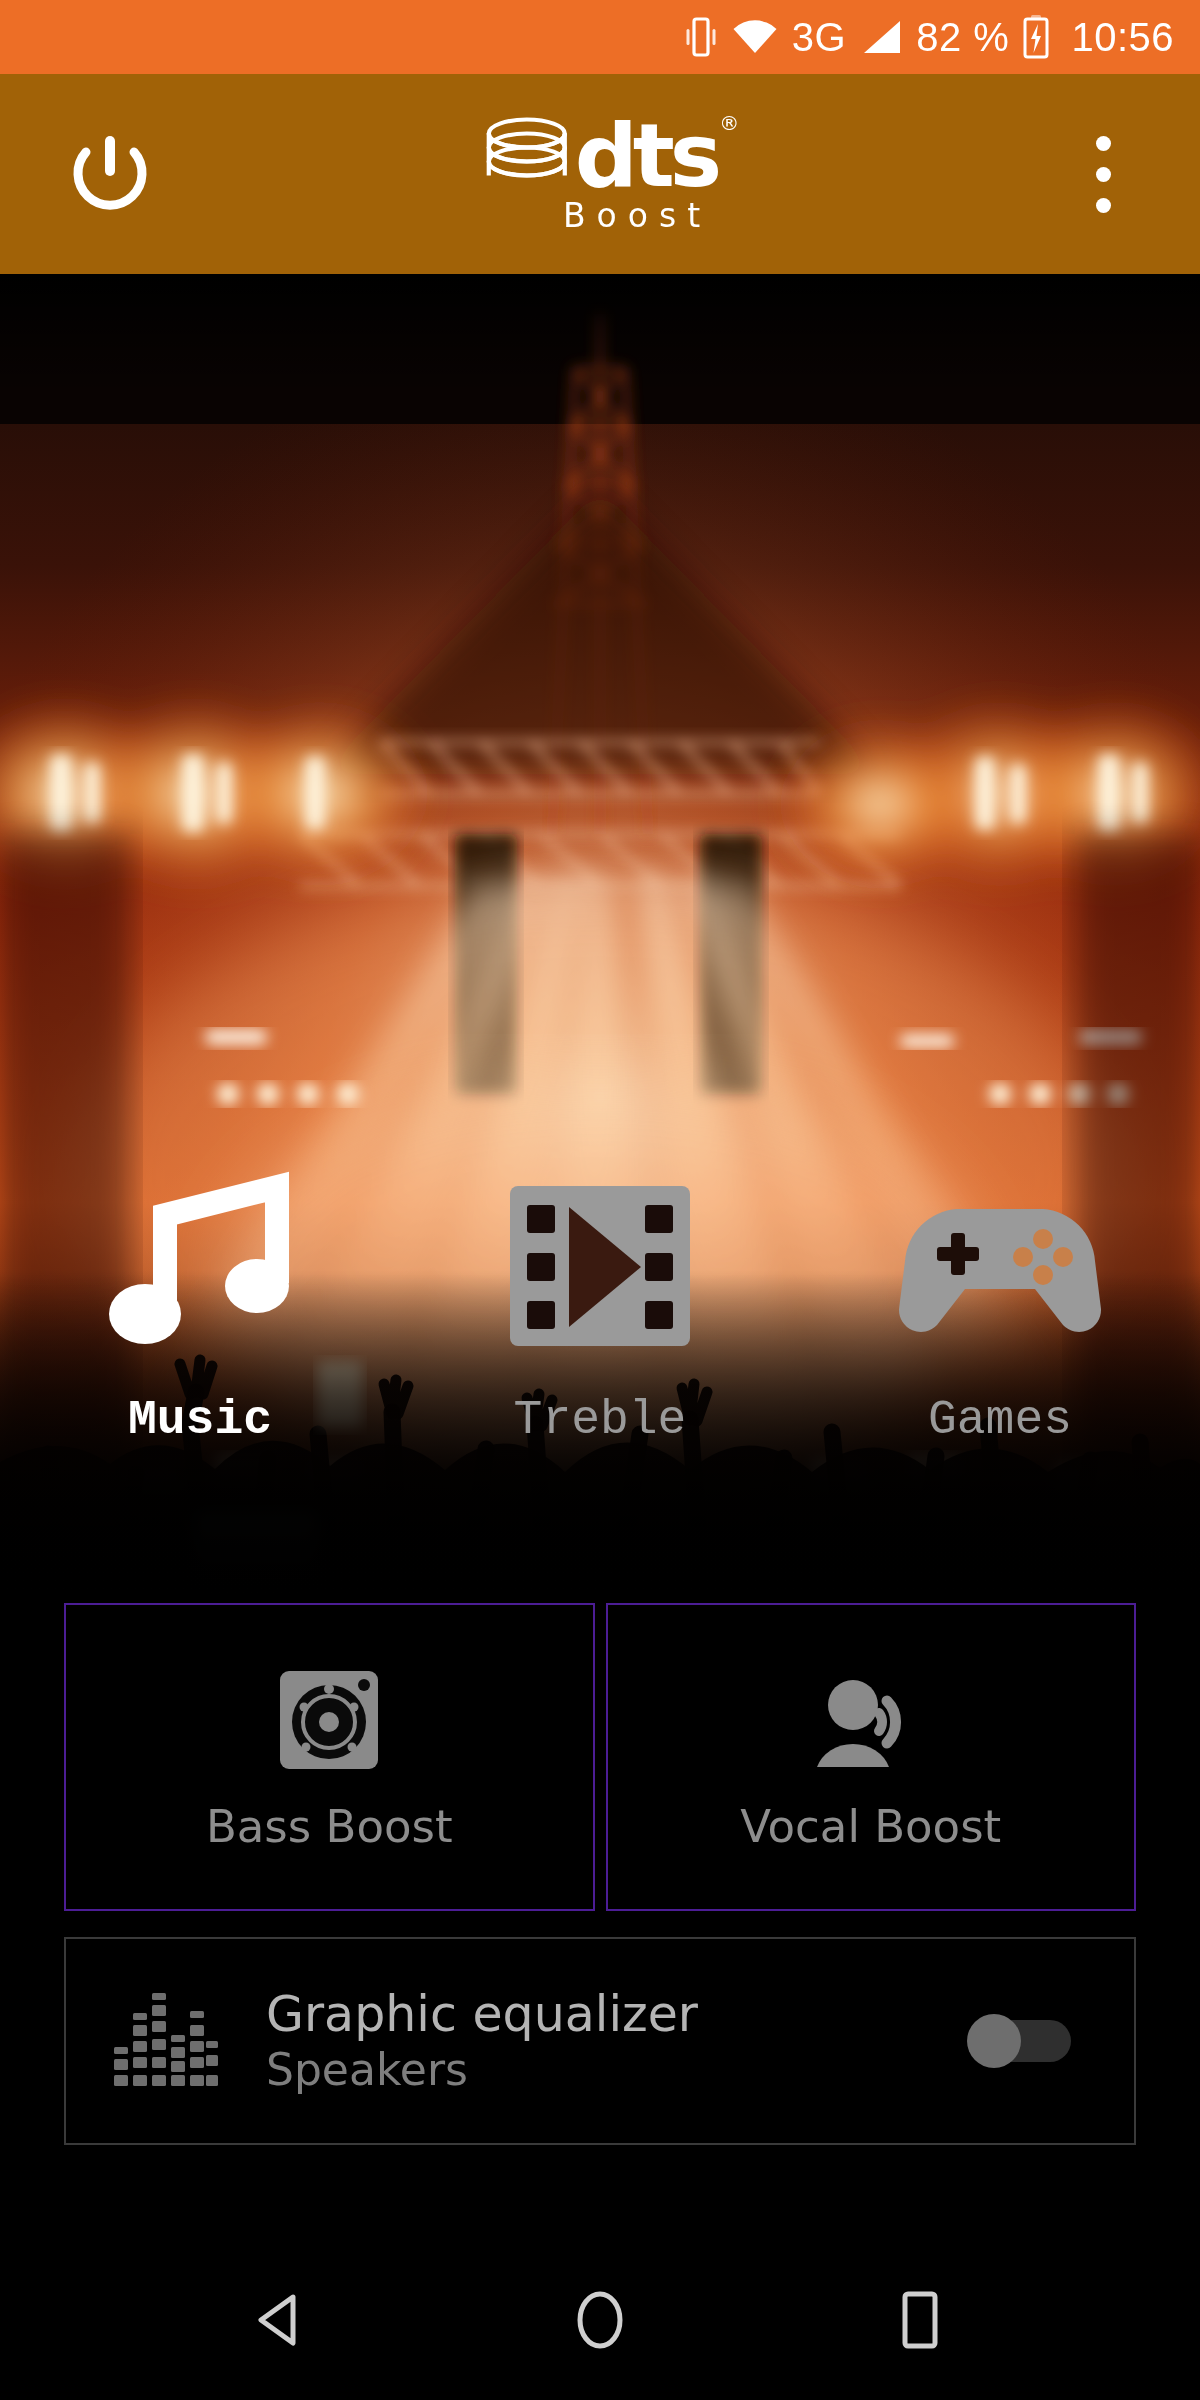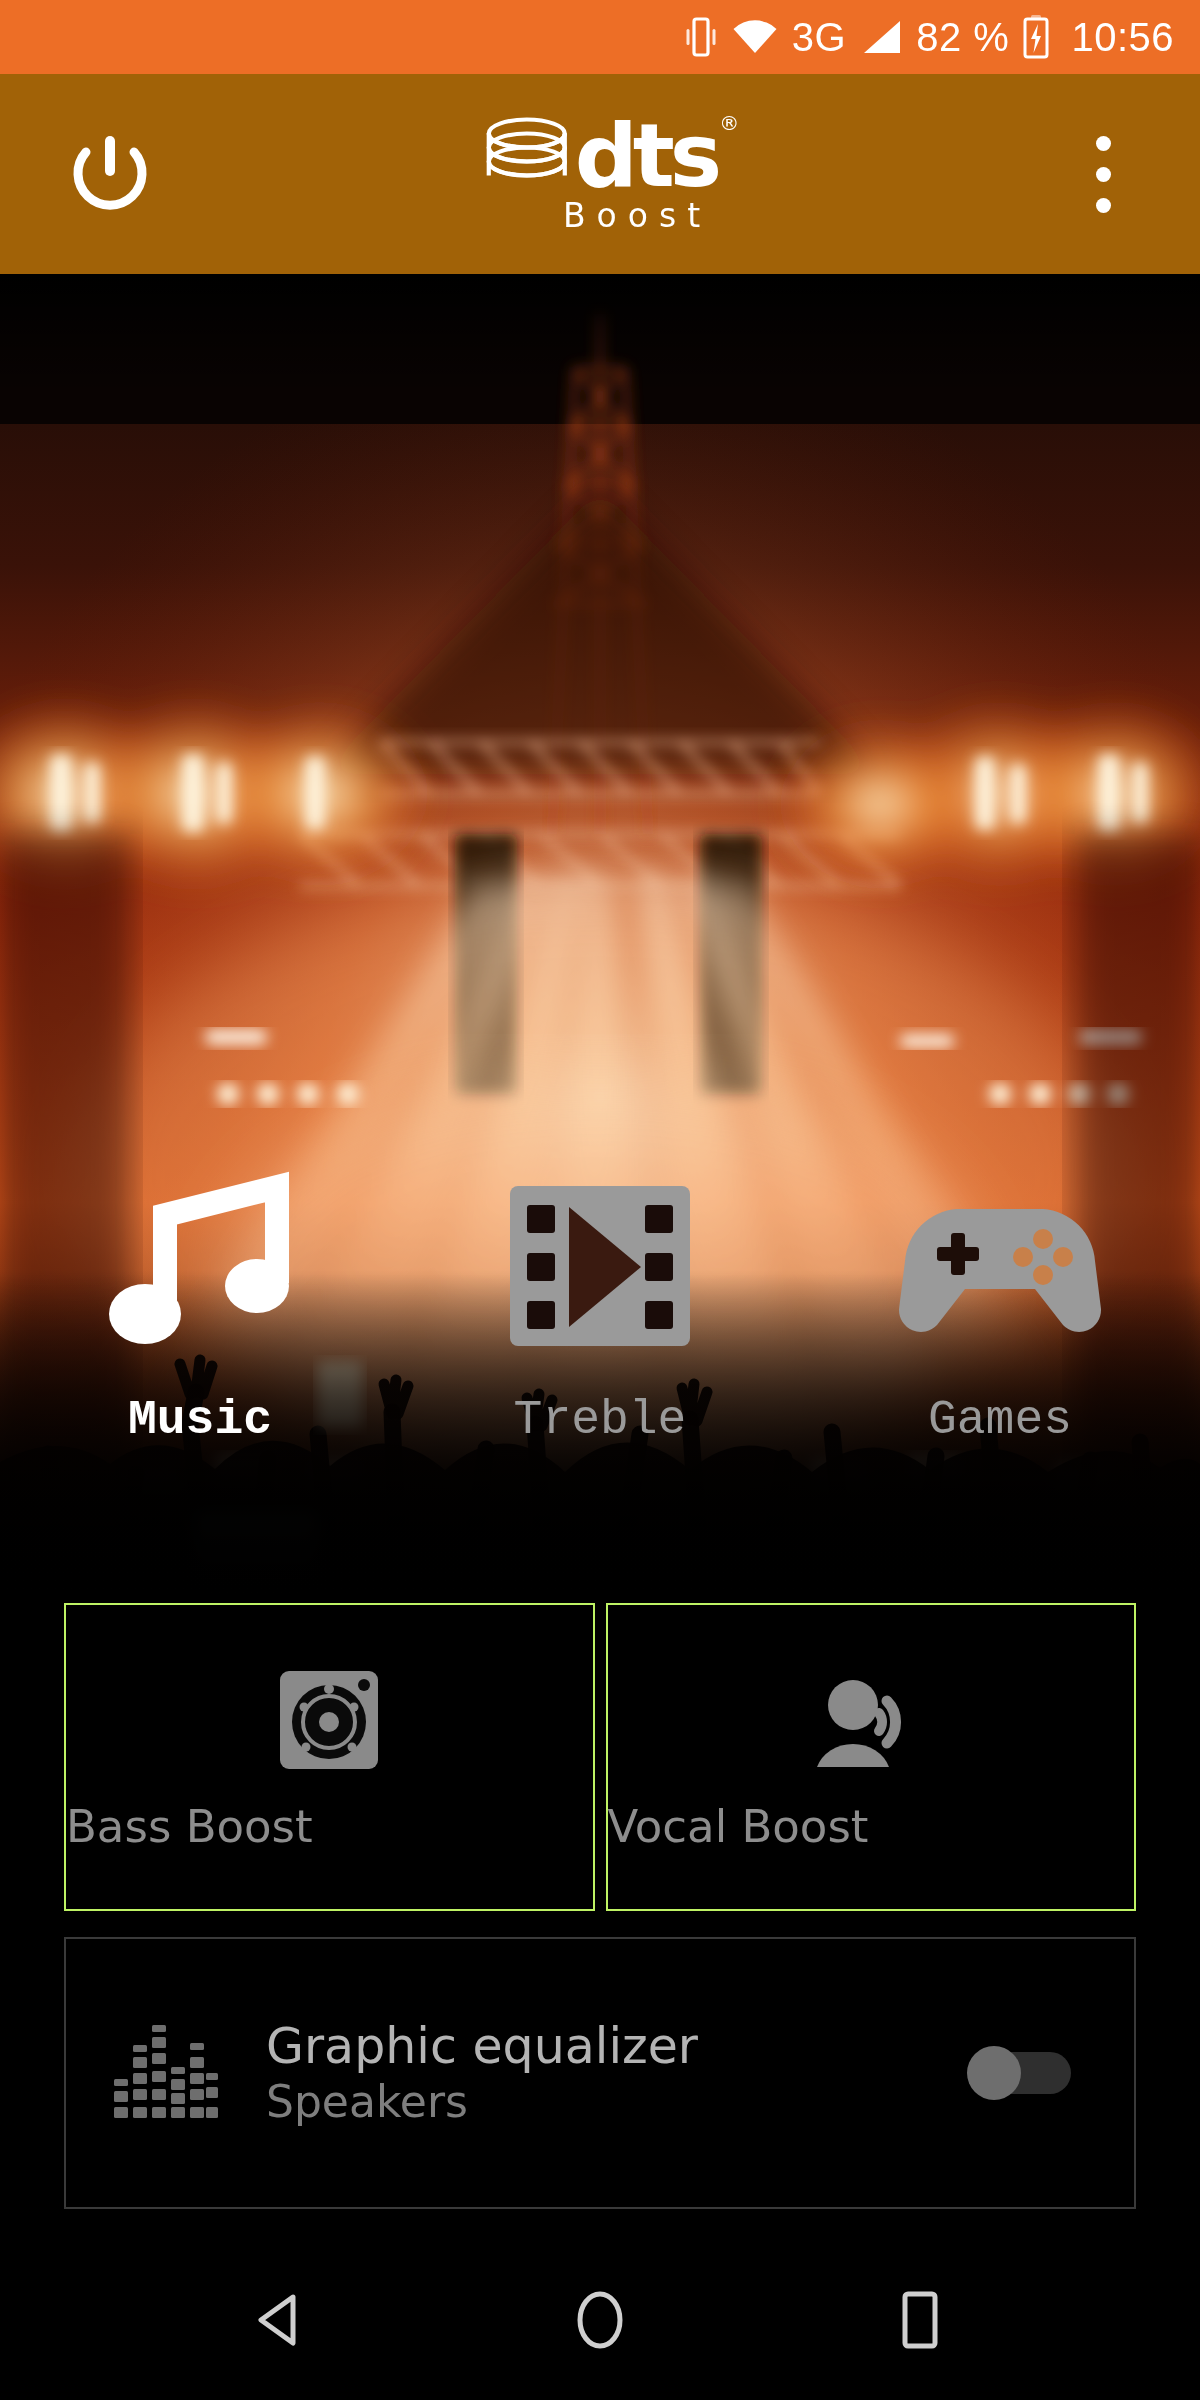--- a/index.html
+++ b/index.html
@@ -93,33 +93,33 @@
   }
   .mode.active .mode-label { color:#ffffff; font-weight:bold; }
   .mode.inactive .mode-label { color:#9a9a9a; font-weight:400; }
 
   
   .boost-row {
     position:absolute; left:64px; top:1603px; width:1072px; height:308px;
     display:flex; gap:11px; z-index:10;
   }
   .boost-card {
-    flex:1; border:2px solid #bef264; background:#000;
-    display:flex; flex-direction:column; 
+    flex:1; border:2px solid #4c1d95; background:#000;
+    display:flex; flex-direction:column; align-items:center;
     justify-content:center; cursor:pointer; position:relative;
   }
   .boost-icon { height:120px; display:flex; align-items:center; justify-content:center; margin-top:-6px; }
   .boost-label {
     margin-top:24px; color:#8d8d8d; font-size:45px; line-height:1;
     white-space:nowrap; font-family:"DejaVu Sans", sans-serif;
   }
 
   
   .eq-card {
-    position:absolute; left:64px; top:1937px; width:1072px; height:272px;
+    position:absolute; left:64px; top:1937px; width:1072px; height:208px;
     border:2px solid #3a3a3a; background:#000; z-index:10;
     display:flex; align-items:center; cursor:pointer;
   }
   .eq-icon { width:200px; display:flex; align-items:center; justify-content:center; }
   .eq-texts { flex:1; display:flex; flex-direction:column; justify-content:center; gap:4px; }
   .eq-title {
     color:#b4b4b4; font-size:49px; line-height:1.08;
     font-family:"DejaVu Sans", sans-serif;
   }
   .eq-sub {

